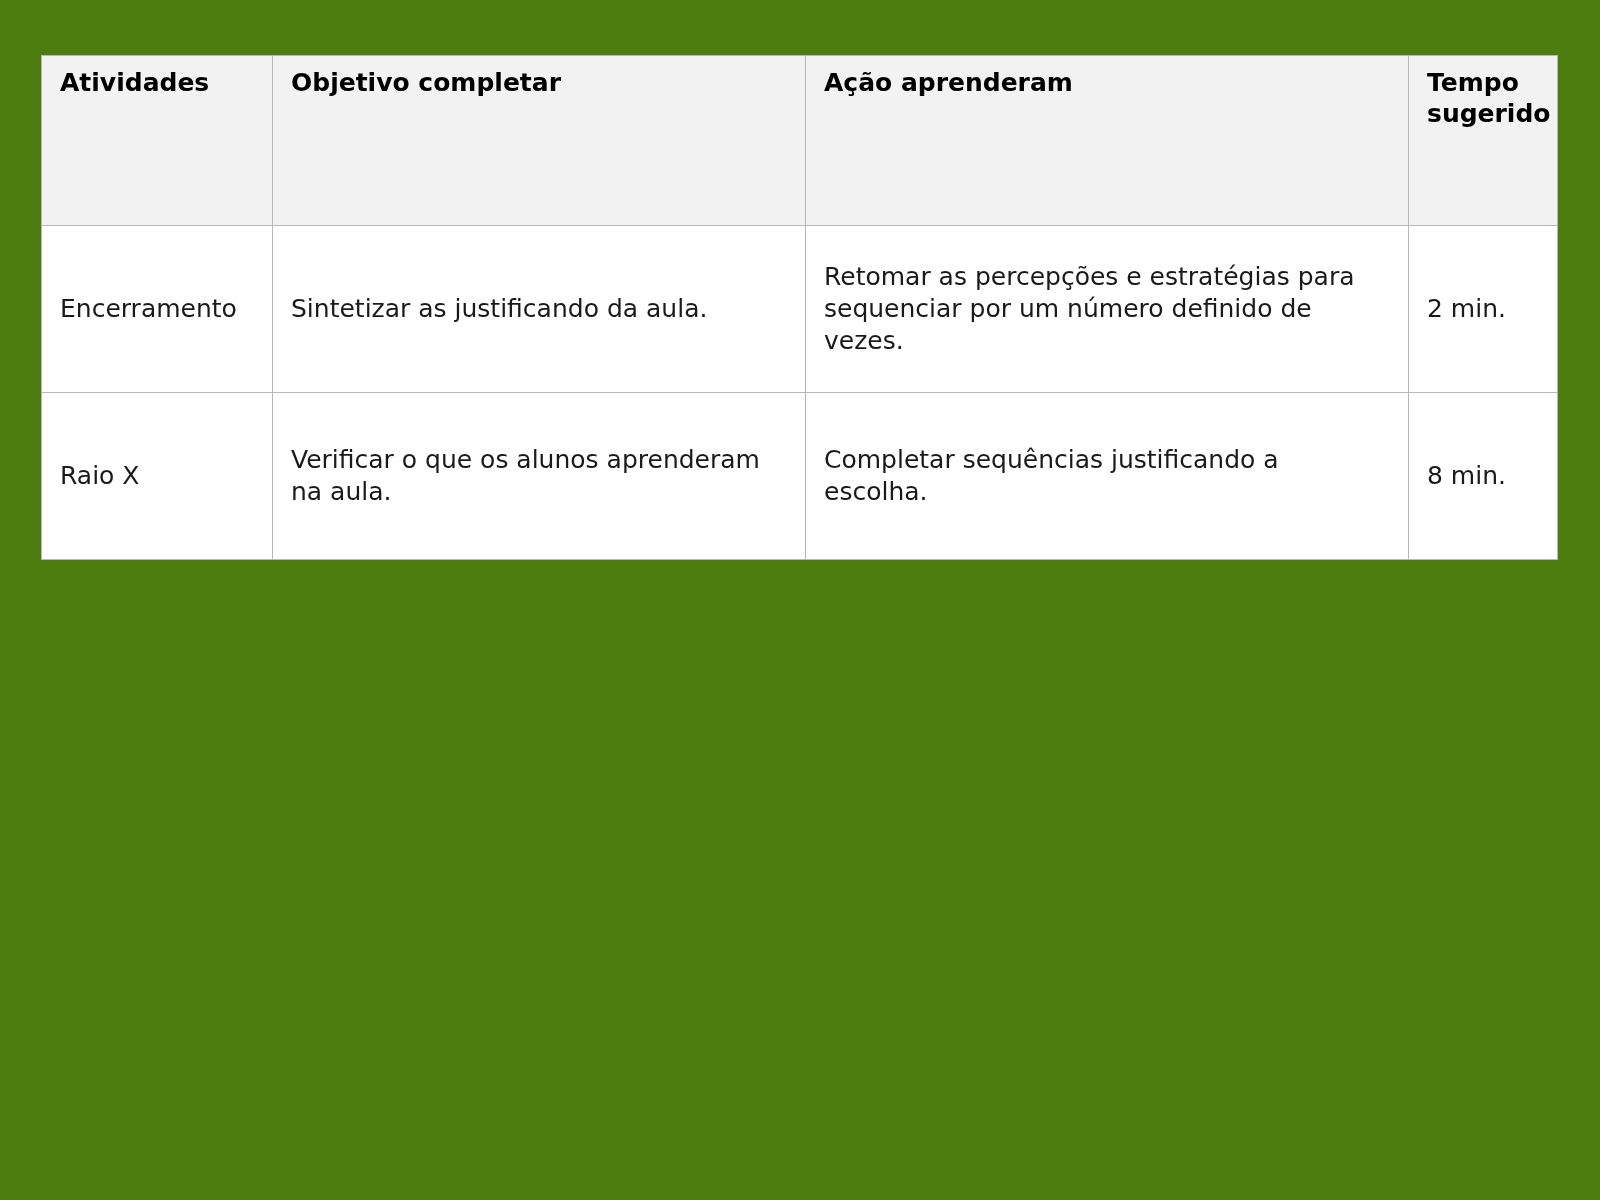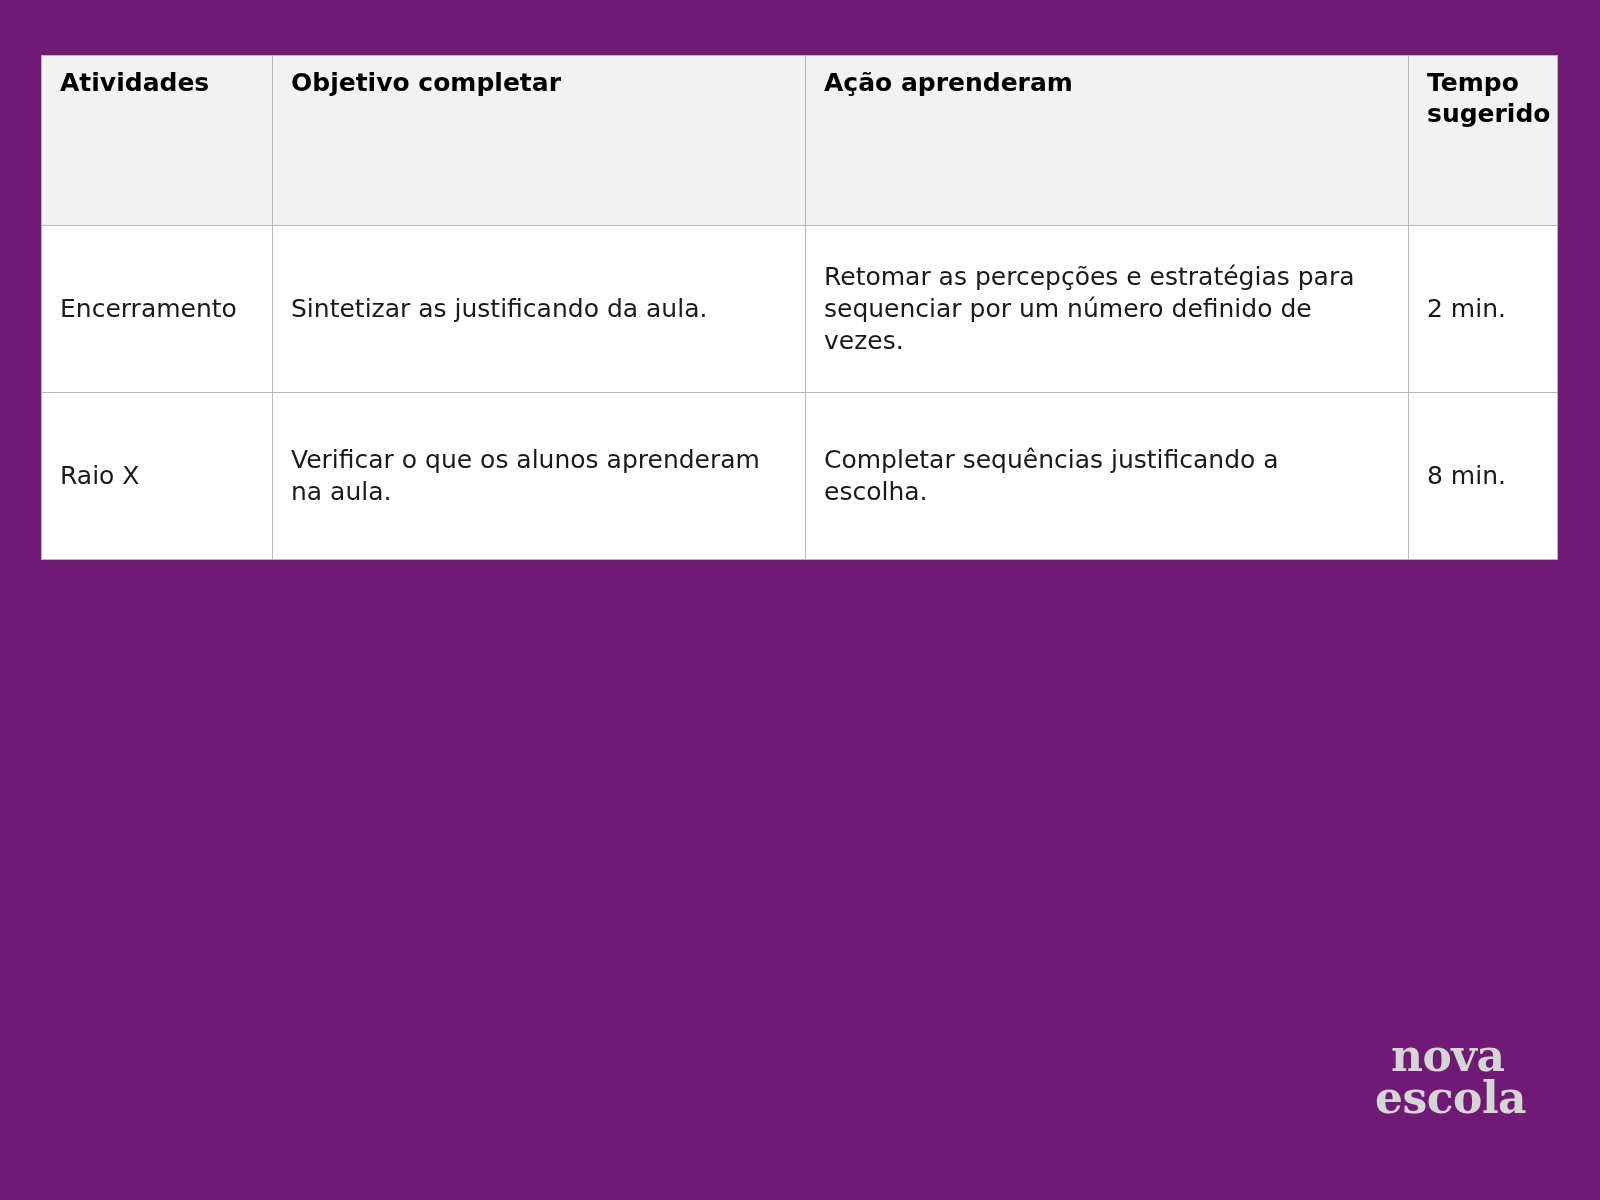--- a/index.html
+++ b/index.html
@@ -14,21 +14,21 @@
     position: relative;
     overflow: hidden;
   }
 
   #page {
     position: absolute;
     left: 0;
     top: 0;
     width: 1600px;
     height: 1200px;
-    background: #701a75;
+    background: #4d7c0f;
   }
 
   
   #plan-table {
     position: absolute;
     left: 41px;
     top: 55px;
     width: 1516px;
     border-collapse: collapse;
     table-layout: fixed;
@@ -125,18 +125,14 @@
       </tr>
       <tr class="row-4">
         <td class="cell-atividades">Raio X</td>
         <td class="cell-objetivo">Verificar o que os alunos aprenderam na aula.</td>
         <td class="cell-acao">Completar sequências justificando a escolha.</td>
         <td class="cell-tempo">8 min.</td>
       </tr>
     </tbody>
   </table>
 
-  <div id="brand-logo">
-    <span class="logo-line-1">nova</span>
-    <span class="logo-line-2">escola</span>
-  </div>
 
 </div>
 
 </body></html>

